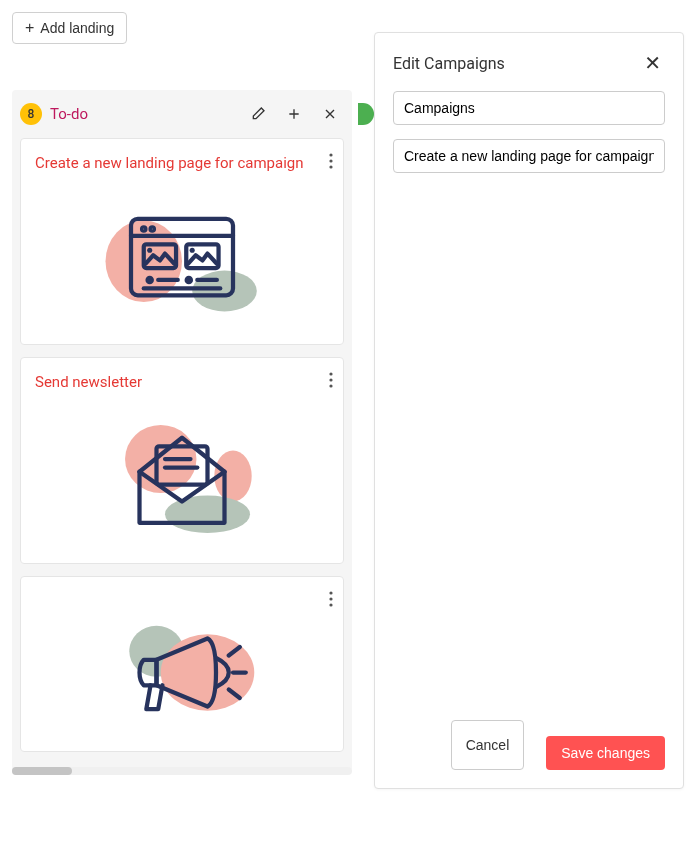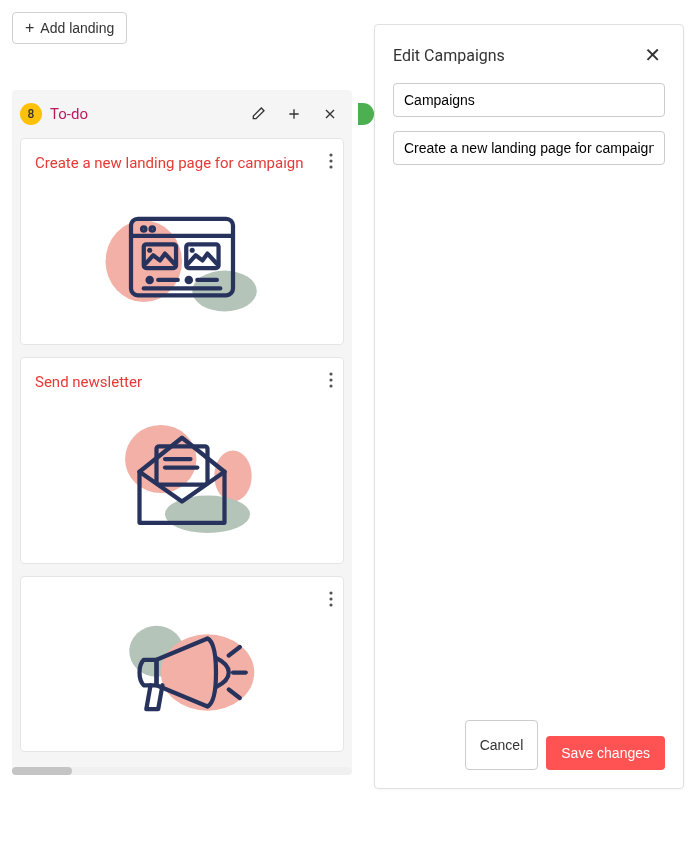--- a/index.html
+++ b/index.html
@@ -28,28 +28,28 @@
 .card-menu svg { width: 4px; height: 16px; }
 .card-image { display: flex; justify-content: center; padding: 8px 0; }
 .card-image svg { width: 170px; height: 130px; }
 
 .hscroll { position: absolute; left: 12px; bottom: 76px; width: 340px; height: 8px; background: #f0f0f0; border-radius: 4px; }
 .hscroll-thumb { width: 60px; height: 8px; background: #c4c4c4; border-radius: 4px; }
 
 .peek-badge { position: absolute; top: 103px; left: 358px; width: 16px; height: 22px; border-radius: 0 11px 11px 0; background: #4caf50; overflow: hidden; }
 
 
-.panel { position: absolute; top: 24px; right: 12px; width: 310px; bottom: 62px; background: #fff; border: 1px solid #e0e0e0; border-radius: 4px; padding: 18px; display: flex; flex-direction: column; box-shadow: 0 1px 3px rgba(0,0,0,0.04); }
+.panel { position: absolute; top: 32px; right: 12px; width: 310px; bottom: 62px; background: #fff; border: 1px solid #e0e0e0; border-radius: 4px; padding: 18px; display: flex; flex-direction: column; box-shadow: 0 1px 3px rgba(0,0,0,0.04); }
 .panel-header { display: flex; justify-content: space-between; align-items: center; margin-bottom: 16px; }
 .panel-title { font-size: 16px; color: #333; }
 .close-btn { cursor: pointer; font-size: 20px; line-height: 1; color: #333; padding: 2px 4px; }
 .field { margin-bottom: 14px; }
 .field-label { font-size: 14px; color: #444; margin-bottom: 6px; display: block; }
 .field-input { width: 100%; padding: 8px 10px; border: 1px solid #ccc; border-radius: 4px; font-size: 14px; }
-.panel-footer { margin-top: auto; display: flex; justify-content: flex-end; gap: 8px; }
+.panel-footer { margin-top: auto; display: flex; justify-content: flex-end; gap: 22px; }
 .btn { padding: 8px 14px; border-radius: 4px; font-size: 14px; cursor: pointer; border: 1px solid transparent; }
 .btn-cancel { background: #fff; border-color: #ccc; color: #333; }
 .btn-save { background: #ff5252; color: #fff; margin-top: 16px; }
 
 
 .blob-salmon { fill: #f3b0a6; }
 .blob-sage { fill: #b5c4b8; }
 .ink { stroke: #27335d; fill: none; stroke-width: 5; stroke-linecap: round; stroke-linejoin: round; }
 </style>
 </head>

